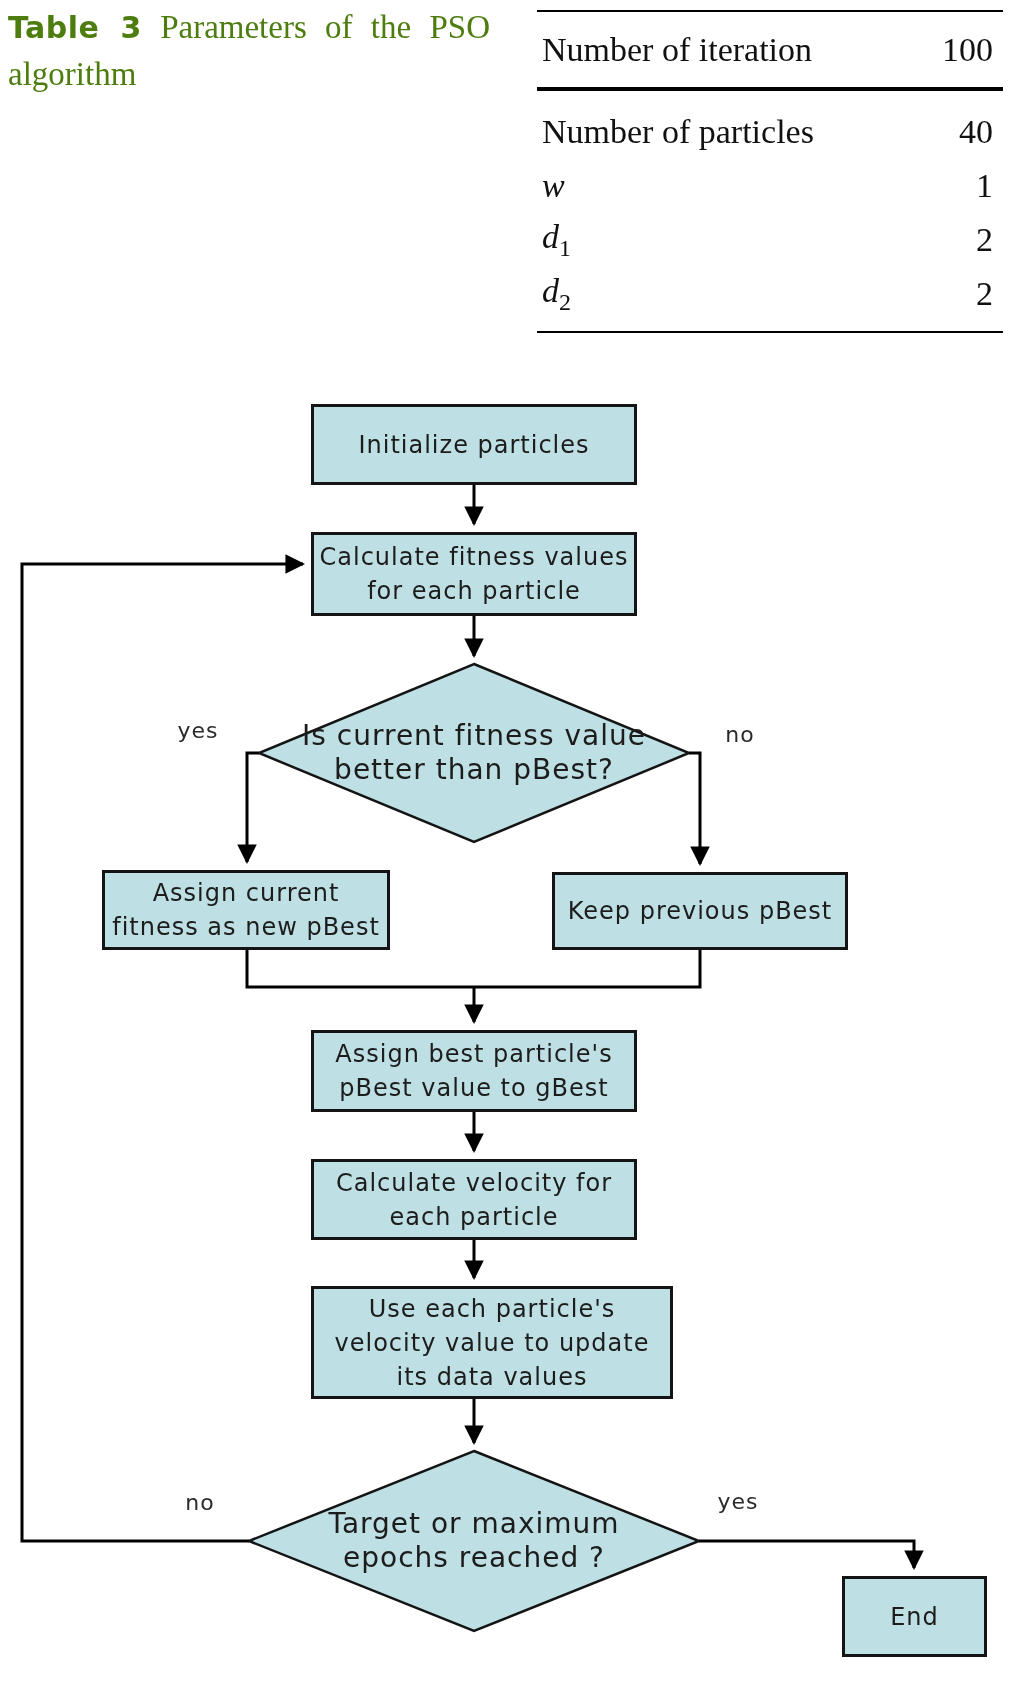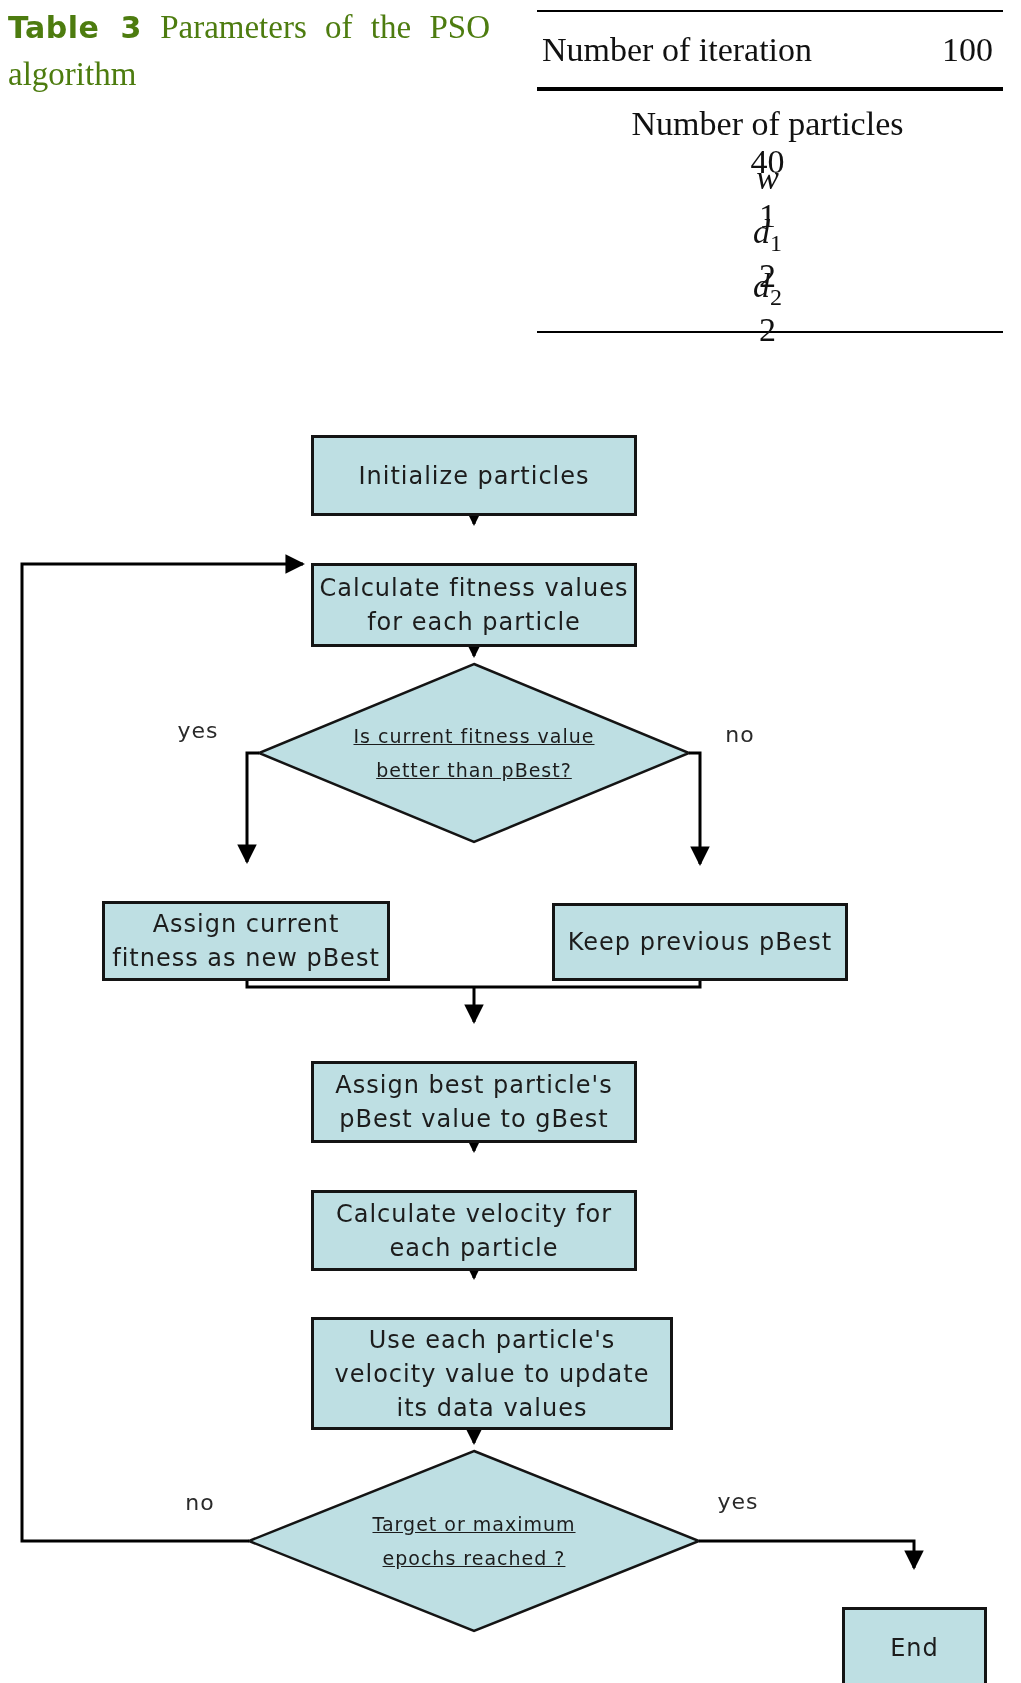--- a/index.html
+++ b/index.html
@@ -22,42 +22,42 @@
     position:absolute;left:537px;top:0;width:466px;
     font-family:"Liberation Serif",serif;font-size:34px;color:#111;
   }
   .rule{border:0;margin:0;background:#000;}
   .rule.top{height:2px;margin-top:10px;}
   .rule.thick{height:4px;}
   .rule.bottom{height:2px;}
   .trow{display:flex;align-items:center;padding:0 10px 0 5px;}
   .trow.head{height:75px;}
   .tbody{padding:14px 0 10px 0;}
-  .tbody .trow{height:54px;flex-direction:column;}
+  .tbody .trow{height:54px;}
   .param{flex:1;text-align:left;}
   .param.ital{font-style:italic;}
   .param sub{font-size:24px;font-style:normal;}
   .val{text-align:right;}
   
   .flow-svg{position:absolute;left:0;top:0;z-index:0;}
   .node{
     position:absolute;z-index:1;box-sizing:border-box;
     background:var(--node-fill,#bedfe3);
     border:3px solid var(--node-border,#141414);
     display:flex;align-items:center;justify-content:center;
     font-family:"DejaVu Sans","Liberation Sans",sans-serif;
     font-size:24px;line-height:34px;letter-spacing:1px;color:#1c1c1c;
-    text-align:center;white-space:pre;margin-top:31px;
+    text-align:center;white-space:pre;
   }
   .dtext{
     position:absolute;z-index:1;
     font-family:"DejaVu Sans","Liberation Sans",sans-serif;
-    font-size:19px;line-height:34px;letter-spacing:1px;color:#1c1c1c;
+    font-size:28px;line-height:34px;letter-spacing:1px;color:#1c1c1c;
     text-align:center;white-space:pre;
-    display:flex;align-items:center;justify-content:center;text-decoration:underline;
+    display:flex;align-items:center;justify-content:center;
   }
   .branch-label{
     position:absolute;z-index:1;width:90px;text-align:center;
     font-family:"DejaVu Sans","Liberation Sans",sans-serif;
     font-size:22px;letter-spacing:1px;color:#2a2a2a;
   }
 </style>
 </head>
 <body>
 

